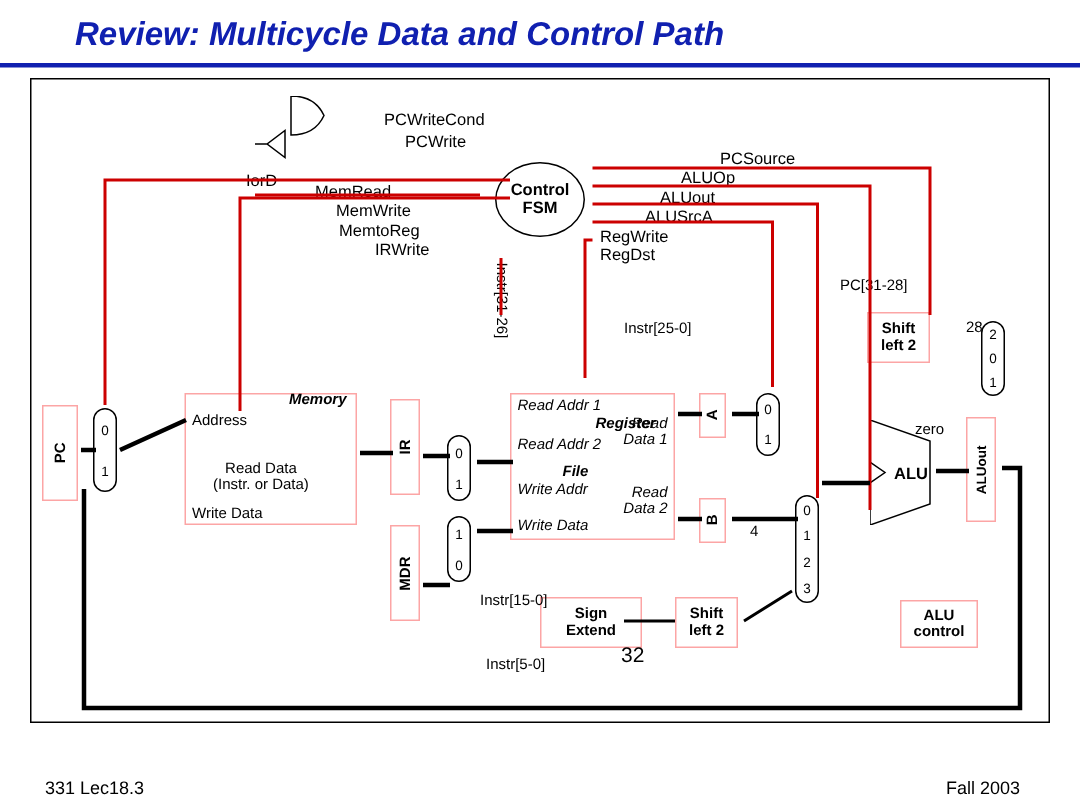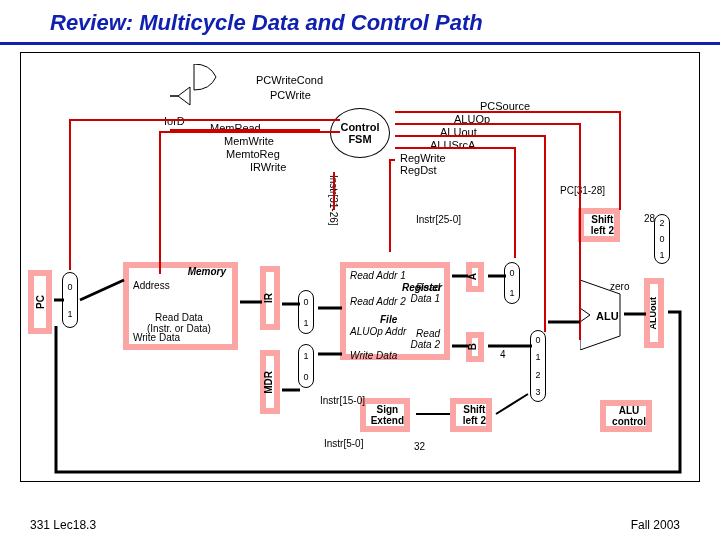--- a/index.html
+++ b/index.html
@@ -47,28 +47,28 @@
     position: absolute;
     bottom: 8px;
     right: 40px;
     font-size: 12px;
     color: #000;
   }
 
   
   .block {
     position: absolute;
-    border: 6px solid #fca5a5;
+    border: 1px solid #fca5a5;
     background: #fff;
     font-size: 10px;
     text-align: center;
     display: flex;
     flex-direction: column;
     justify-content: center;
-    align-items: flex-end;
+    align-items: center;
   }
 
   .pc-block { top: 270px; left: 28px; width: 24px; height: 64px; }
   .pc-block .vlabel { writing-mode: vertical-rl; transform: rotate(180deg); font-weight: bold; }
 
   .memory-block { top: 262px; left: 123px; width: 115px; height: 88px; text-align: left; padding: 4px; }
   .memory-block .mem-title { position: absolute; top: -2px; right: 6px; font-weight: bold; font-style: italic; text-align: center; }
   .memory-block .addr { position: absolute; top: 12px; left: 4px; }
   .memory-block .readdata { position: absolute; top: 44px; left: 18px; text-align: center; }
   .memory-block .writedata { position: absolute; bottom: 1px; left: 4px; }
@@ -81,21 +81,21 @@
 
   .regfile-block { top: 262px; left: 340px; width: 110px; height: 98px; font-style: italic; text-align: left; padding: 16px; }
 
   .a-block { top: 262px; left: 466px; width: 18px; height: 30px; }
   .b-block { top: 332px; left: 466px; width: 18px; height: 30px; }
   .a-block .lbl, .b-block .lbl { writing-mode: vertical-rl; transform: rotate(180deg); font-weight: bold; }
 
   .aluout-block { top: 278px; left: 644px; width: 20px; height: 70px; }
   .aluout-block .vlabel { writing-mode: vertical-rl; transform: rotate(180deg); font-weight: bold; font-size: 9px; }
 
-  .signext-block { top: 398px; left: 360px; width: 50px; height: 34px; font-weight: bold; }
+  .signext-block { top: 398px; left: 360px; width: 68px; height: 34px; font-weight: bold; }
   .shiftleft2-block { top: 398px; left: 450px; width: 42px; height: 34px; font-weight: bold; }
   .shiftleft2b-block { top: 208px; left: 578px; width: 42px; height: 34px; font-weight: bold; }
 
   .alu-shape {
     position: absolute;
     top: 280px;
     left: 580px;
     width: 60px;
     height: 70px;
   }
@@ -210,21 +210,21 @@
 <div class="mux" style="top:344px;left:298px;height:44px">
   <span>1</span>
   <span>0</span>
 </div>
 
 <div class="block regfile-block">
   <div style="position:absolute;top:2px;left:4px">Read Addr 1</div>
   <div style="position:absolute;top:14px;left:56px;font-weight:bold">Register</div>
   <div style="position:absolute;top:28px;left:4px">Read Addr 2</div>
   <div style="position:absolute;top:46px;left:34px;font-weight:bold">File</div>
-  <div style="position:absolute;top:58px;left:4px">ALUOp Addr</div>
+  <div style="position:absolute;top:58px;left:4px">Write Addr</div>
   <div style="position:absolute;top:82px;left:4px">Write Data</div>
   <div style="position:absolute;top:14px;right:4px;text-align:right;white-space:pre-line">Read
 Data 1</div>
   <div style="position:absolute;top:60px;right:4px;text-align:right;white-space:pre-line">Read
 Data 2</div>
 </div>
 
 <div class="block a-block">
   <span class="lbl">A</span>
 </div>
@@ -259,21 +259,21 @@
   <span>2</span>
   <span>0</span>
   <span>1</span>
 </div>
 
 <div class="block signext-block">
   <span style="white-space:pre-line">Sign
 Extend</span>
 </div>
 <div class="ctrl-label" style="top:395px;left:320px;font-size:10px">Instr[15-0]</div>
-<div class="ctrl-label" style="top:441px;left:414px;font-size:10px">32</div>
+<div class="ctrl-label" style="top:428px;left:414px;font-size:14px">32</div>
 <div class="ctrl-label" style="top:438px;left:324px;font-size:10px">Instr[5-0]</div>
 
 <div class="block shiftleft2-block">
   <span style="white-space:pre-line">Shift
 left 2</span>
 </div>
 
 <div class="block shiftleft2b-block">
   <span style="white-space:pre-line">Shift
 left 2</span>

